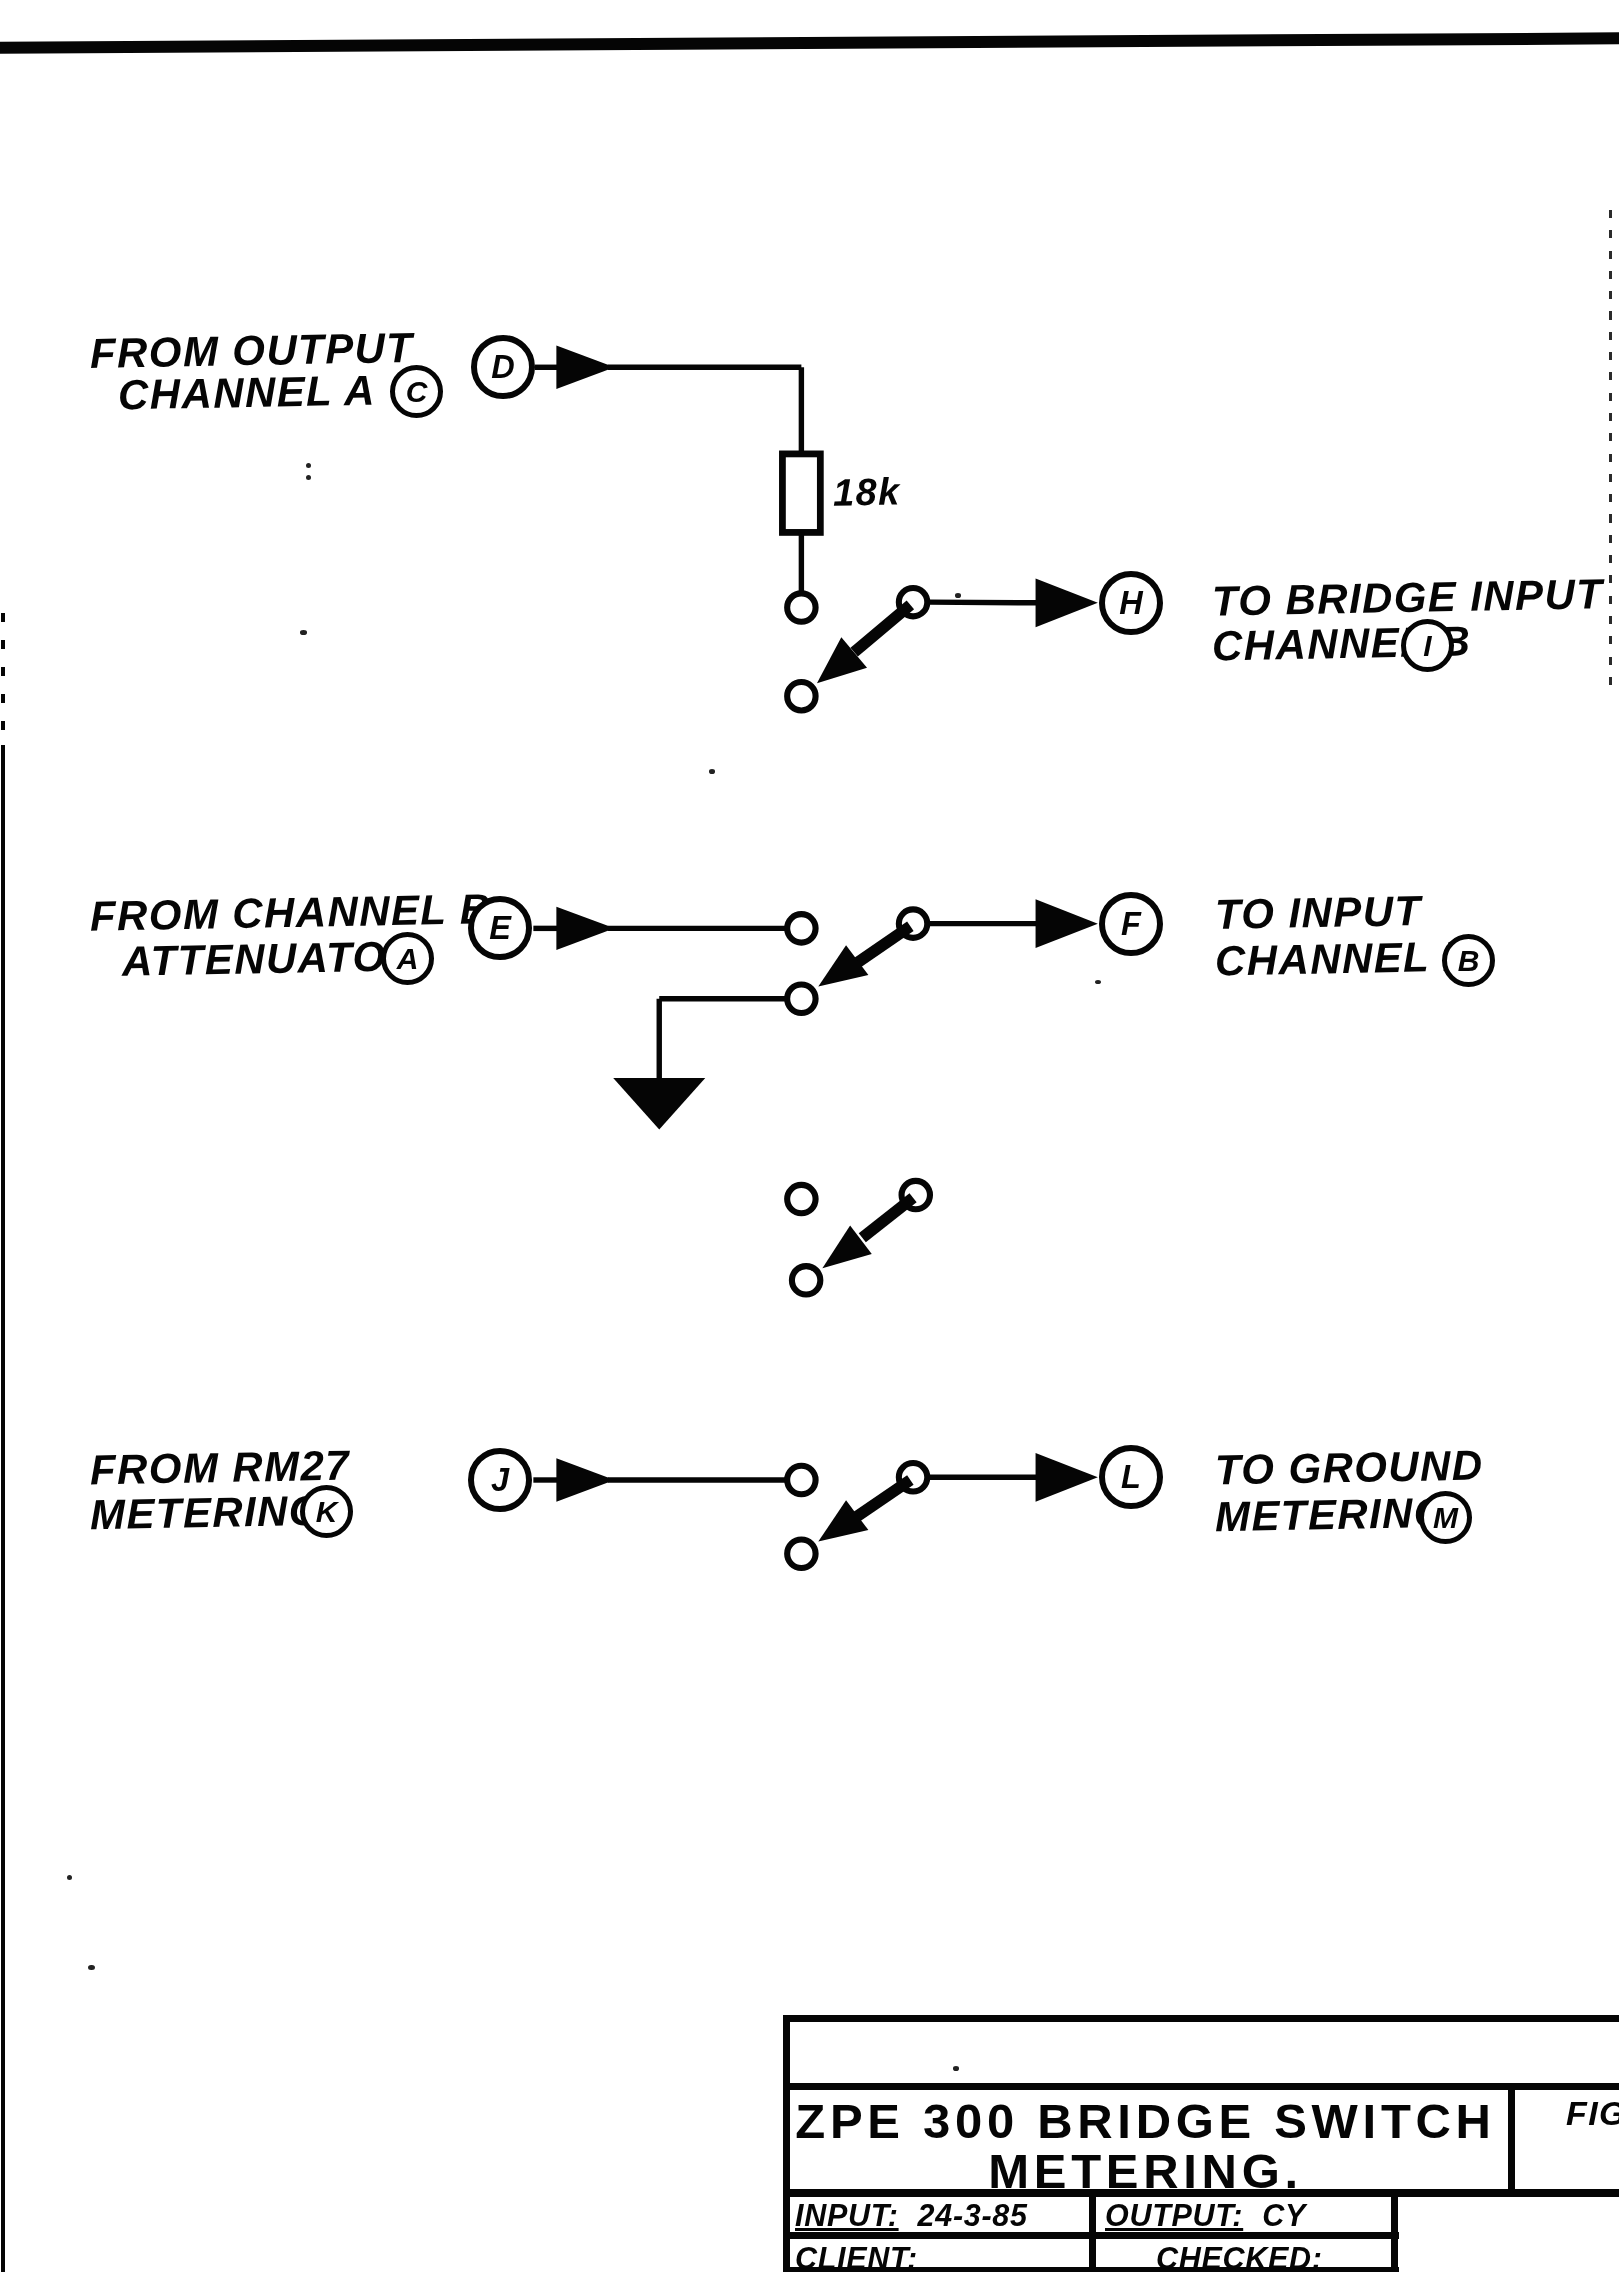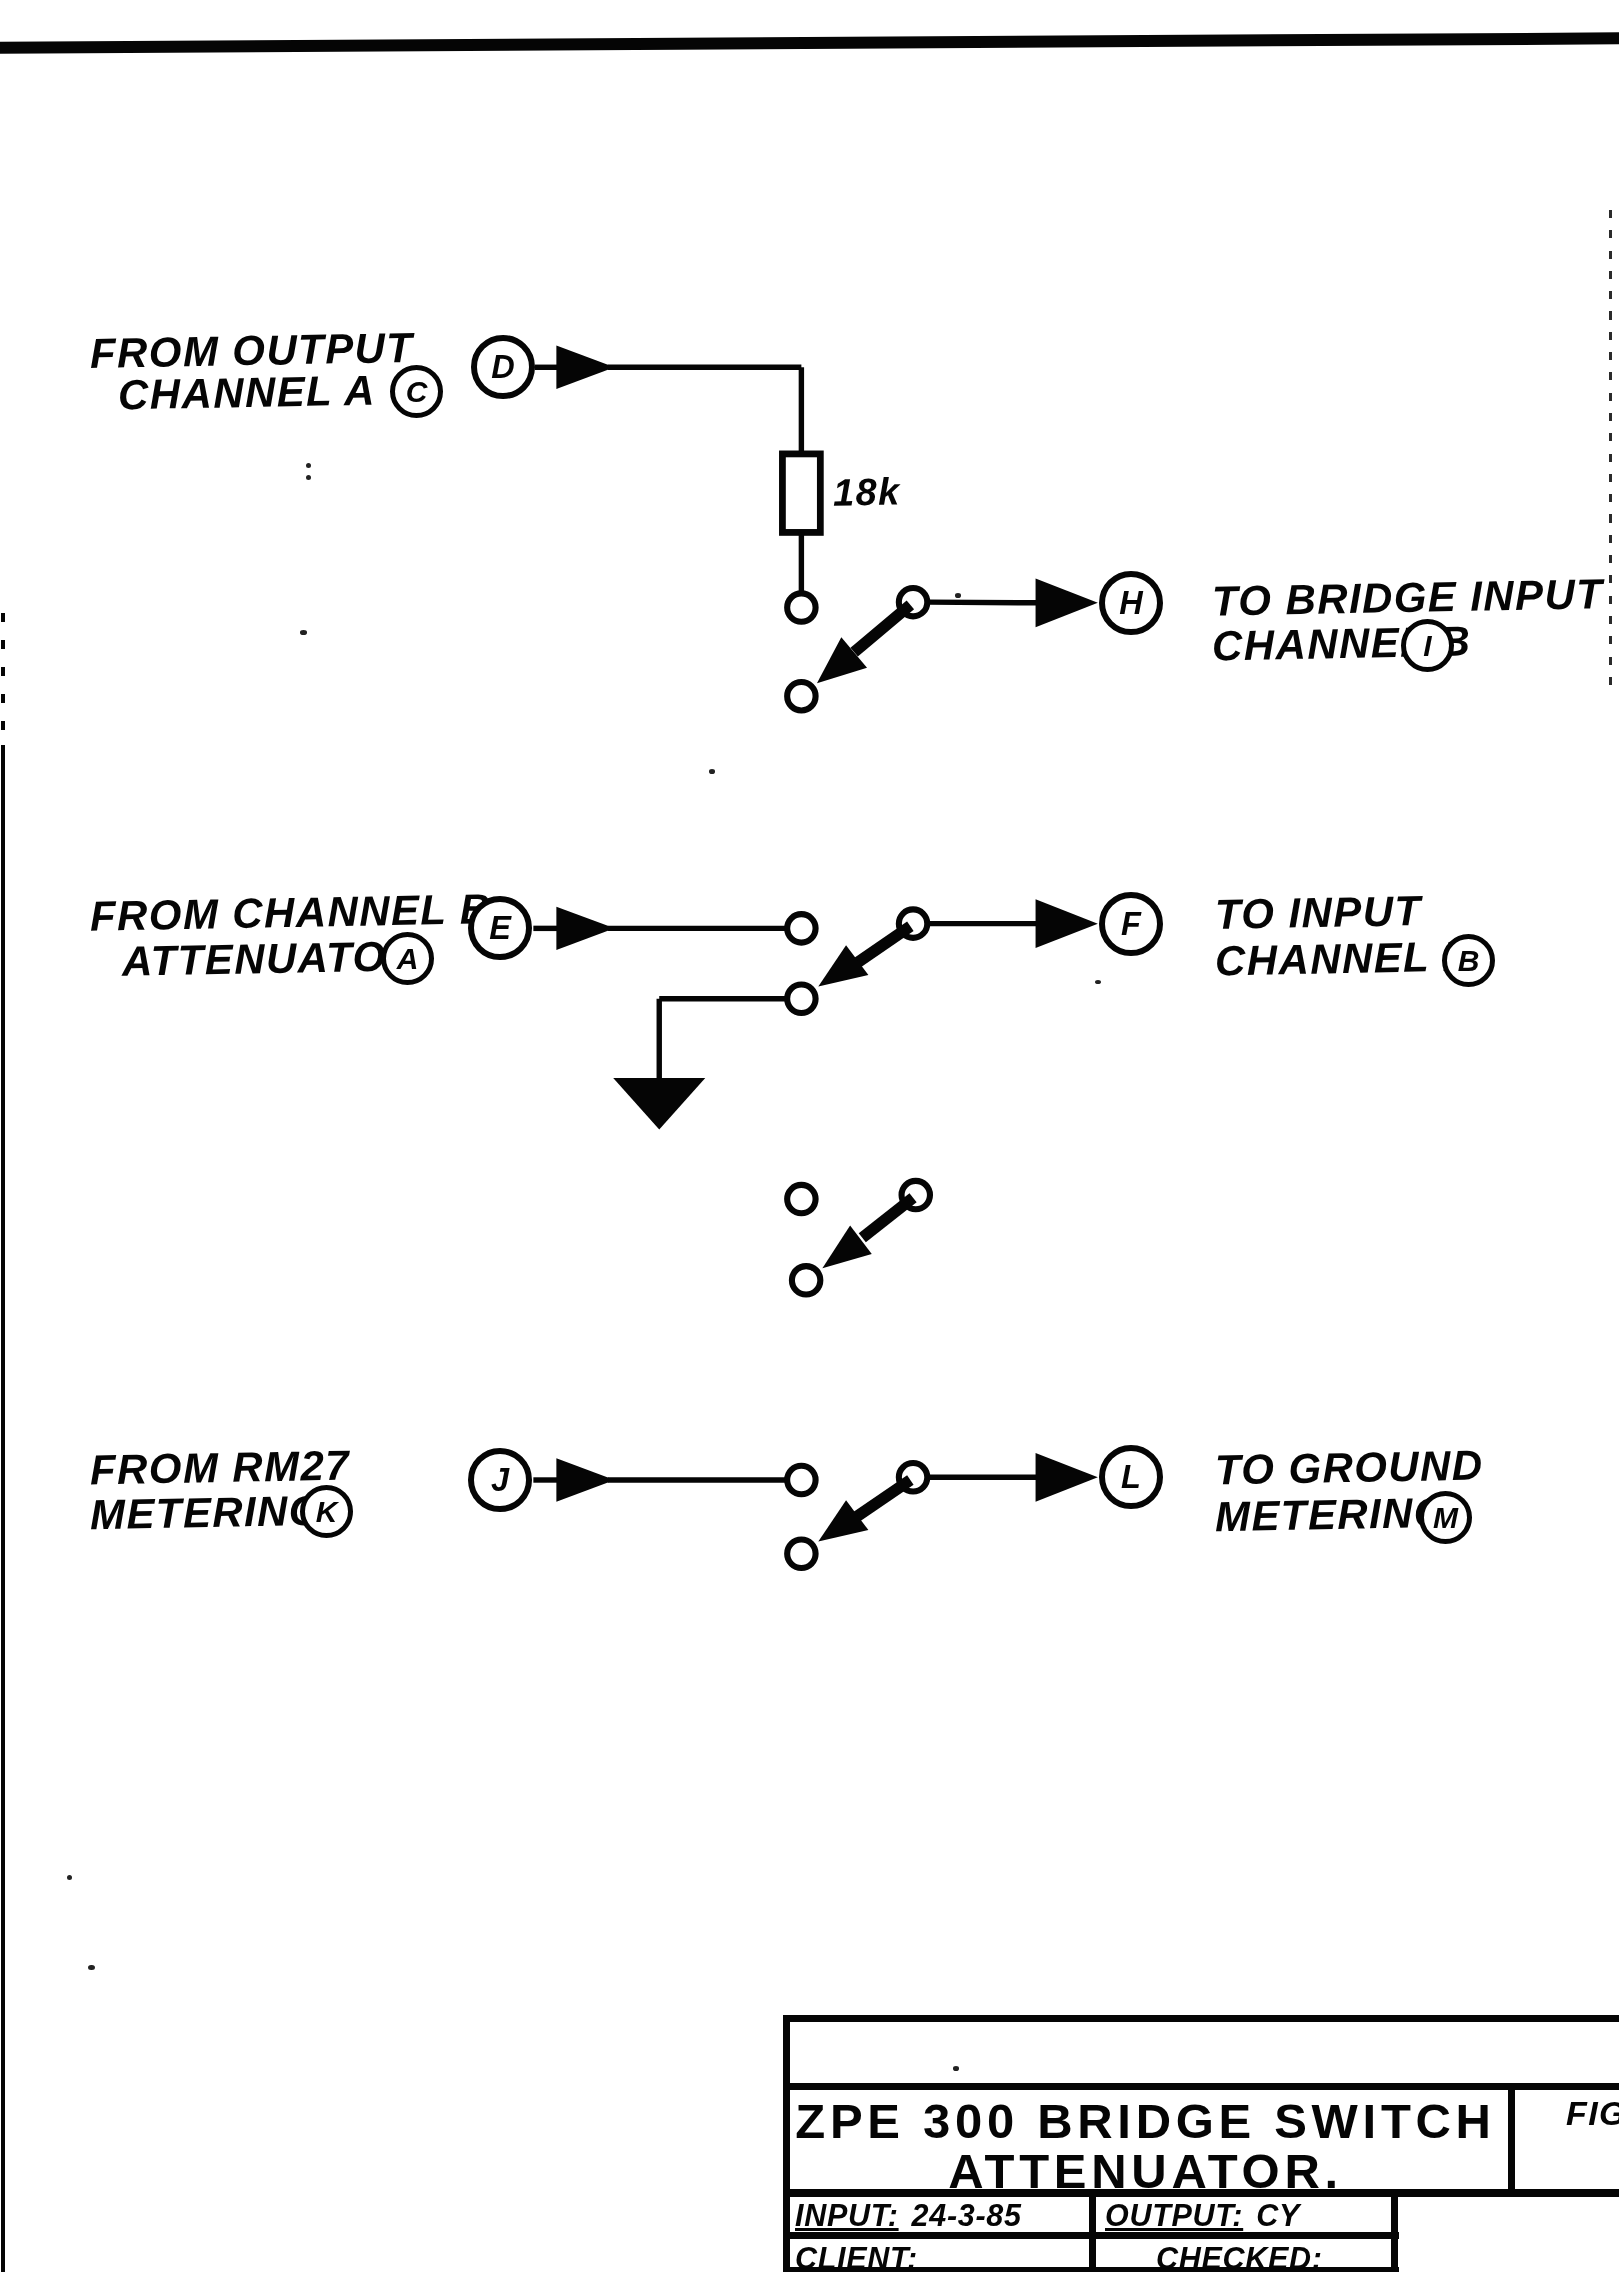--- a/index.html
+++ b/index.html
@@ -36,21 +36,21 @@
   }
   
   .tb-line{position:absolute;background:#050505;}
   .tb-title{
     position:absolute;left:783px;width:725px;text-align:center;font-weight:bold;
     font-size:49px;letter-spacing:4.7px;white-space:nowrap;line-height:1;
   }
   .tb-fig{position:absolute;font-style:italic;font-weight:bold;font-size:34px;letter-spacing:1.4px;line-height:1;margin-left:44px;}
   .tb-cell{position:absolute;font-style:italic;font-weight:bold;font-size:30.5px;letter-spacing:0.7px;white-space:nowrap;line-height:1;}
   .tb-cell .u{text-decoration:underline;}
-  .tb-cell .val{margin-left:13px;}
+  .tb-cell .val{margin-left:19px;}
   .smudge{position:absolute;background:#050505;}
 </style>
 </head>
 <body>
 
 <div class="sheet">
 
   <div class="topbar"></div>
   <div class="leftedge"></div>
   <div class="leftedge-specks"></div>
@@ -178,21 +178,21 @@
     <div class="tb-line" style="left:783px;top:2015px;width:7.4px;height:258px;"></div>
     <div class="tb-line" style="left:783px;top:2083px;width:837px;height:7.4px;"></div>
     <div class="tb-line" style="left:783px;top:2189px;width:837px;height:8.1px;"></div>
     <div class="tb-line" style="left:1508px;top:2083px;width:6.8px;height:114px;"></div>
     <div class="tb-line" style="left:783px;top:2232px;width:616px;height:6.8px;"></div>
     <div class="tb-line" style="left:783px;top:2267px;width:616px;height:6.1px;"></div>
     <div class="tb-line" style="left:1089px;top:2189px;width:6.8px;height:84px;"></div>
     <div class="tb-line" style="left:1391px;top:2189px;width:7.4px;height:84px;"></div>
 
     <div class="tb-title" style="top:2097px;">ZPE 300 BRIDGE SWITCH</div>
-    <div class="tb-title" style="top:2147px;">ATTENUATOR.</div>
+    <div class="tb-title" style="top:2147px;">METERING.</div>
     <div class="tb-fig" style="left:1522px;top:2096px;">FIG.</div>
 
     <div class="tb-cell" style="left:795px;top:2200px;">
       <span class="u">INPUT:</span><span class="val">24-3-85</span>
     </div>
     <div class="tb-cell" style="left:1105px;top:2200px;">
       <span class="u">OUTPUT:</span><span class="val">CY</span>
     </div>
     <div class="tb-cell" style="left:795px;top:2243px;">
       <span class="u">CLIENT:</span>

